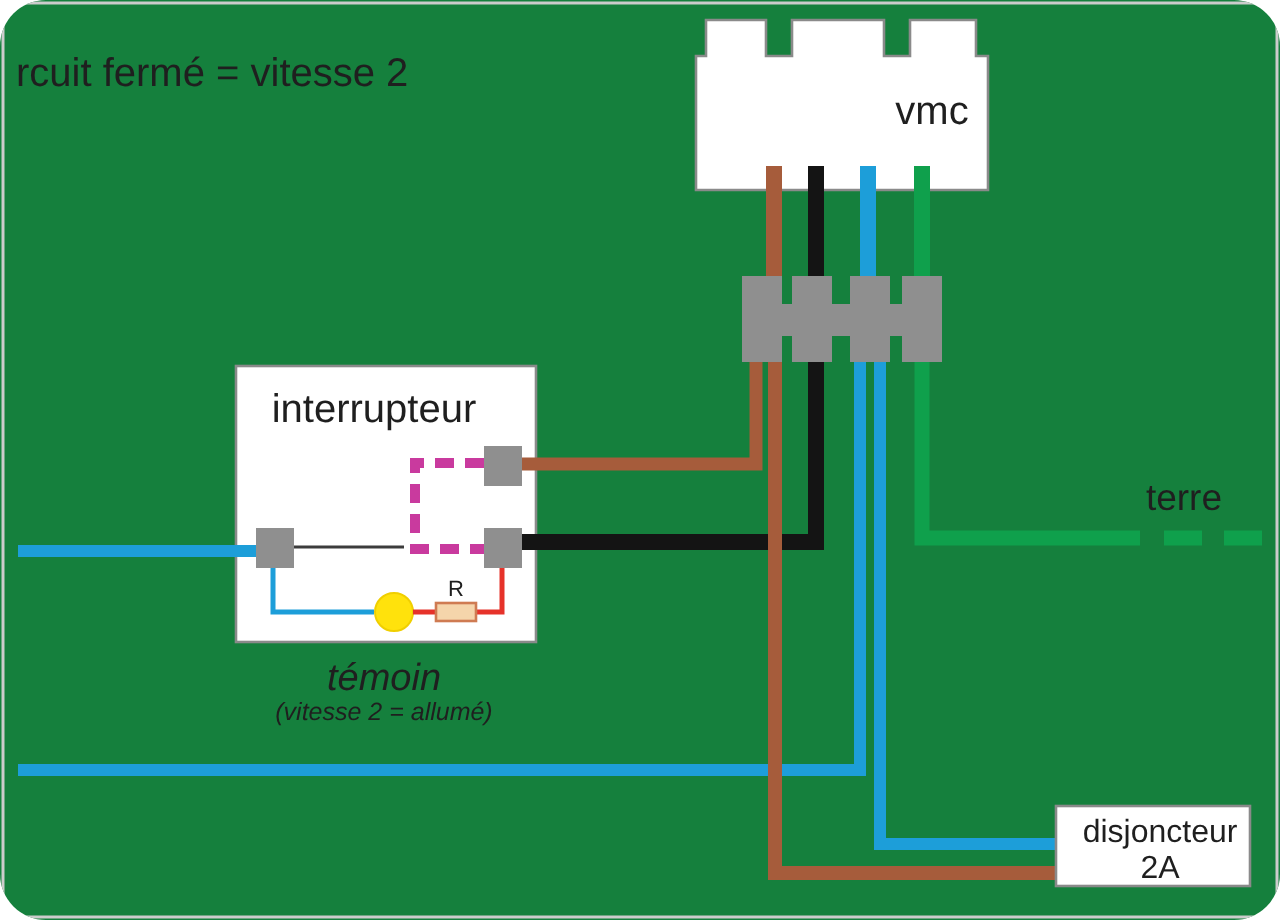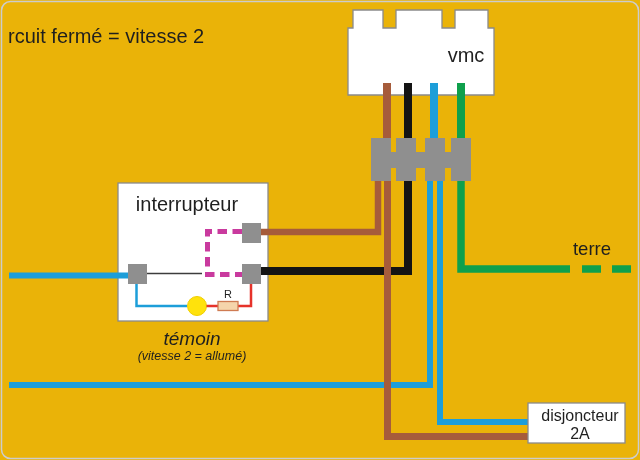--- a/index.html
+++ b/index.html
@@ -1,21 +1,22 @@
 <!DOCTYPE html>
 <html style="--c-brown: #a65c3b; --c-black: #141414; --c-blue: #1d9ed9; --c-green: #0fa04c; --c-magenta: #c93a9e; --c-red: #e6322a; --c-yellow: #ffe20c; --c-yellow_edge: #f0cf00; --c-terminal: #8f8f8f; --c-box_border: #8a8a8a; --c-lever: #3c3c3c; --c-frame: #cccccc; --c-text: #1f1f1f; --c-resistor_fill: #f5d5ab; --c-resistor_border: #cf7b52;"><head>
 <meta charset="utf-8">
 <style>
   html,body{margin:0;padding:0;background:#ffffff;}
   .stage{
     position:relative;
     width:640px;height:460px;
-    background:#eab308;
+    background:#15803d;
     font-family:"Liberation Sans", sans-serif;
     overflow:hidden;
+    border-radius:23px;
   }
   svg{position:absolute;left:0;top:0;display:block;}
   .t{fill:var(--c-text);font-family:"Liberation Sans", sans-serif;}
   .t-note{font-size:20px;}
   .t-vmc{font-size:20px;}
   .t-switch{font-size:20px;}
   .t-terre{font-size:18.5px;}
   .t-temoin{font-size:19px;font-style:italic;}
   .t-temoin-sub{font-size:12.5px;font-style:italic;}
   .t-breaker{font-size:16px;}

